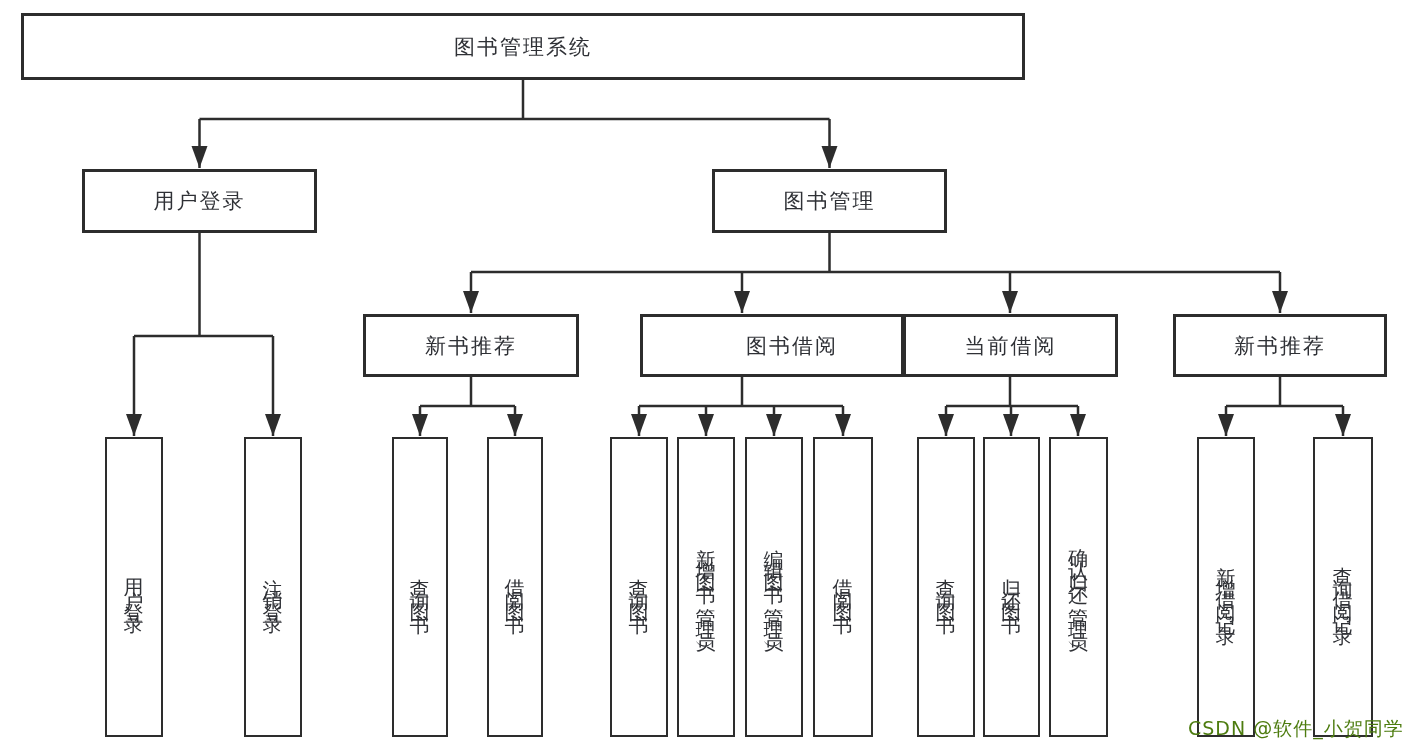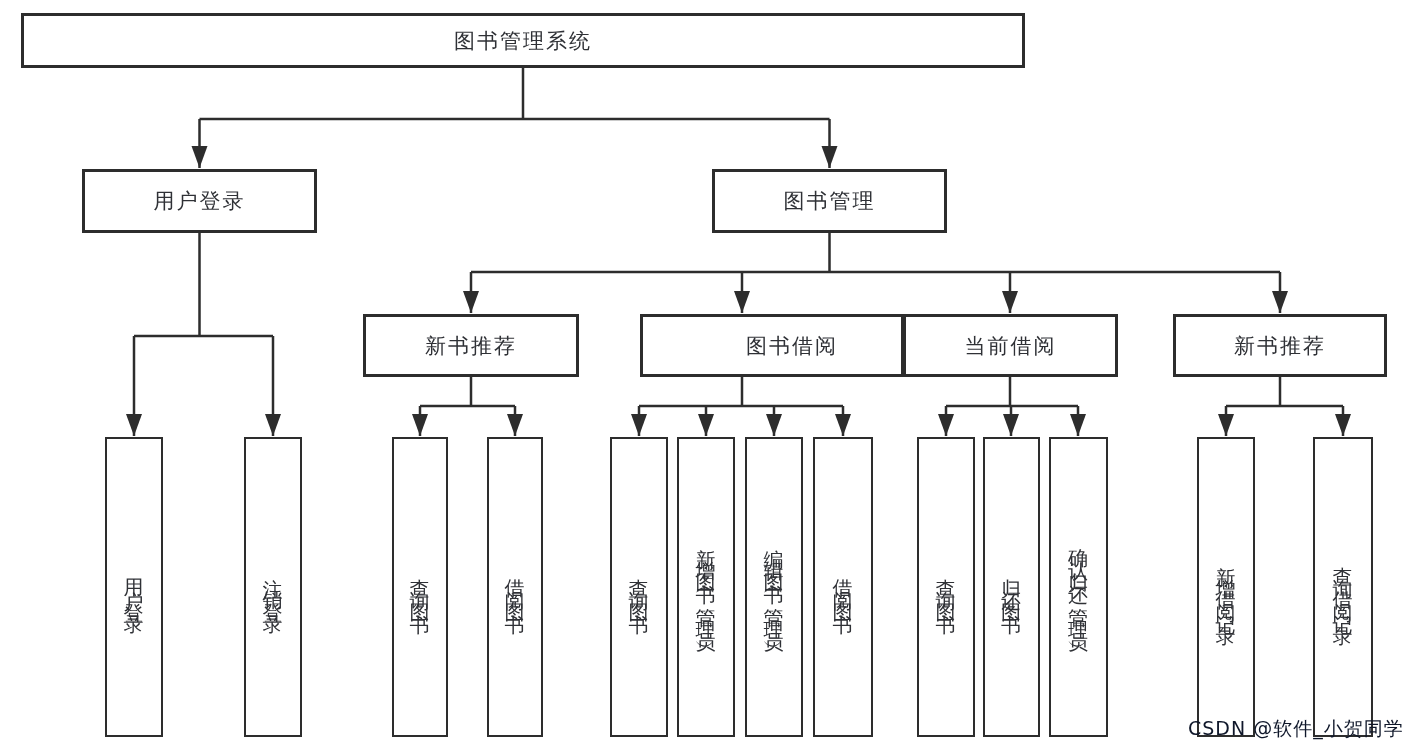--- a/index.html
+++ b/index.html
@@ -40,21 +40,21 @@
     font-size: 20px;
     letter-spacing: 12px;
     line-height: 1;
     white-space: nowrap;
   }
   .watermark {
     position: absolute;
     left: 1188px;
     top: 716px;
     font-size: 19px;
-    color: #0f172a;
+    color: #4d7c0f;
     letter-spacing: 1px;
     white-space: nowrap;
   }
 </style>
 </head>
 <body>
 
 <div class="canvas">
 
   <svg class="wires" width="1405" height="747" viewBox="0 0 1405 747" xmlns="http://www.w3.org/2000/svg">
@@ -107,21 +107,21 @@
       </g>
 
       <g>
         <path d="M1280,377 V406 M1226,406 H1343"></path>
         <line x1="1226" y1="406" x2="1226" y2="436" marker-end="url(#arr)"></line>
         <line x1="1343" y1="406" x2="1343" y2="436" marker-end="url(#arr)"></line>
       </g>
     </g>
   </svg>
 
-  <div class="box hbox" style="left:21px; top:13px; width:1004px; height:55px;">
+  <div class="box hbox" style="left:21px; top:13px; width:1004px; height:67px;">
     <span>图书管理系统</span>
   </div>
 
   <div class="box hbox" style="left:82px; top:169px; width:235px; height:64px;">
     <span>用户登录</span>
   </div>
   <div class="box hbox" style="left:712px; top:169px; width:235px; height:64px;justify-content:center;">
     <span>图书管理</span>
   </div>
 

